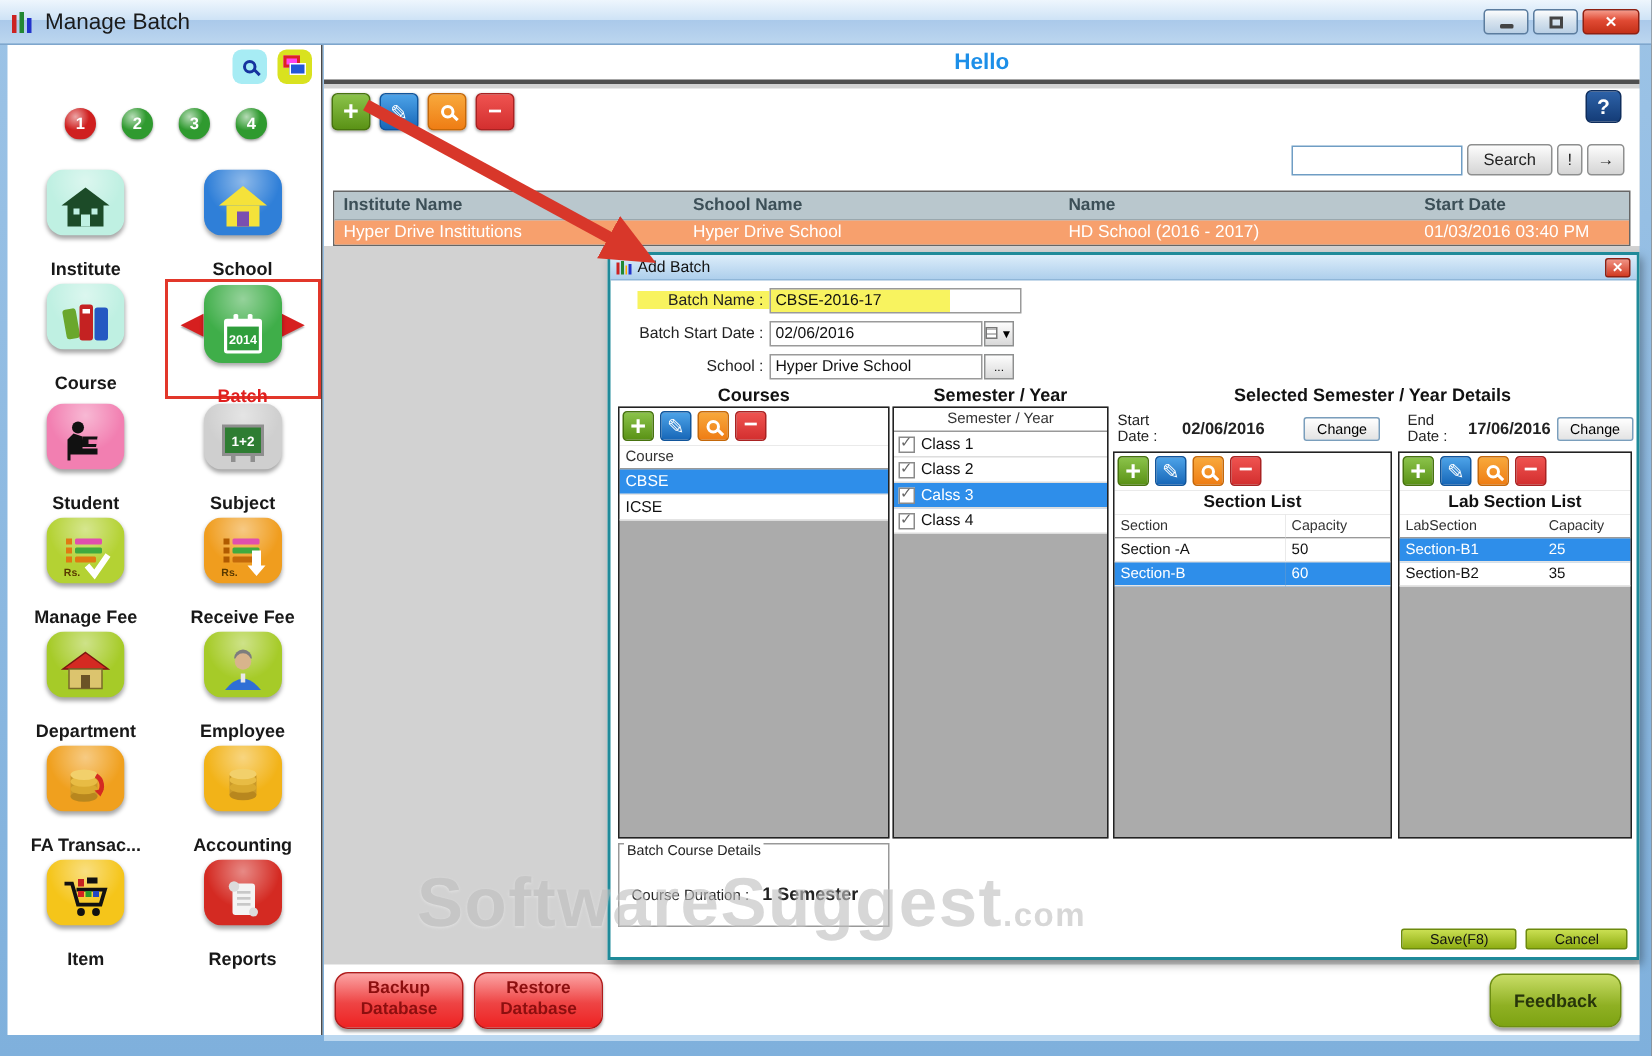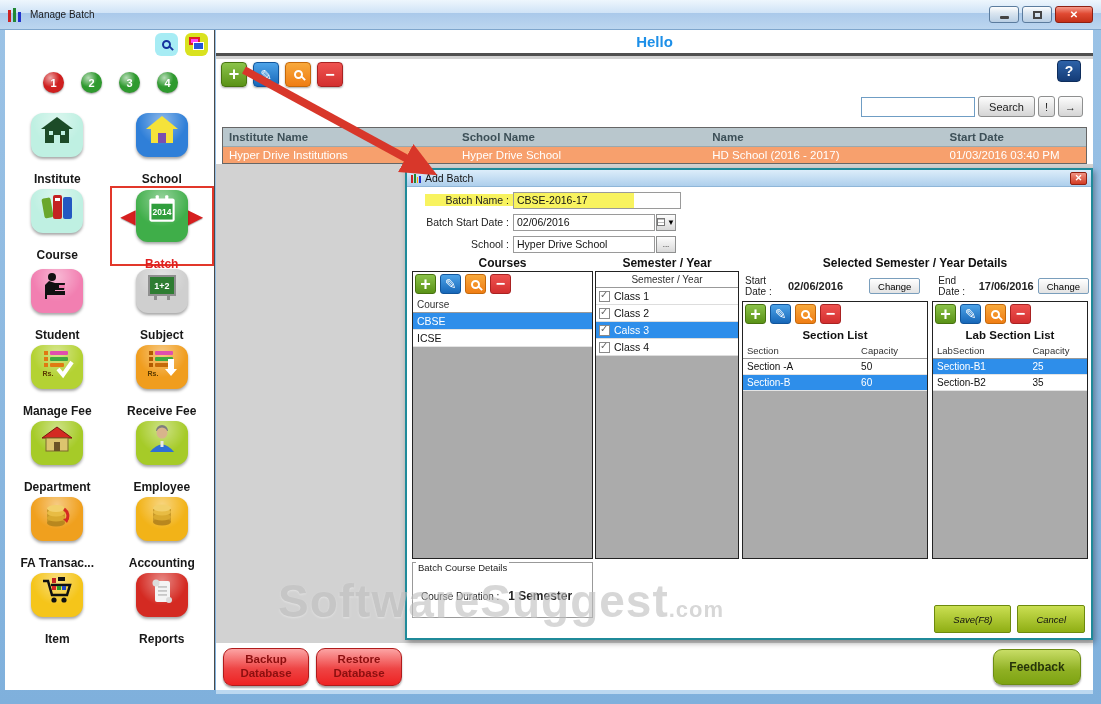--- a/index.html
+++ b/index.html
@@ -6,21 +6,21 @@
   body { background:#444; }
   .window { position:relative; width:1101px; height:704px; background:linear-gradient(#9cc3e6,#7fb0dc); overflow:hidden; }
 
   
   .titlebar { position:absolute; top:0; left:0; right:0; height:30px;
     background:linear-gradient(#eef6fd,#cfe3f6 45%,#aac9ea 46%,#bcd6ef); border-bottom:1px solid #7fa6cc;
     display:flex; align-items:center; padding:0 8px; }
   .app-icon { width:16px; height:14px; display:inline-flex; gap:2px; align-items:flex-end; margin-right:6px; }
   .app-icon i { display:block; width:3px; }
   .app-icon i:nth-child(1){height:12px;background:#c22;} .app-icon i:nth-child(2){height:14px;background:#283;} .app-icon i:nth-child(3){height:10px;background:#23c;}
-  .win-title { font-size:10px; color:#1a1a1a; }
+  .win-title { font-size:15px; color:#1a1a1a; }
   .win-controls { margin-left:auto; display:flex; gap:3px; }
   .wbtn { width:30px; height:17px; border:1px solid #5b7c9e; border-radius:3px;
     background:linear-gradient(#fdfdfd,#d8e4ef 45%,#b9cfe4); display:flex; align-items:center; justify-content:center; font-size:10px; color:#333; cursor:default; }
   .wbtn.close { width:38px; background:linear-gradient(#f59a8a,#e04a33 45%,#c43018); color:#fff; font-weight:bold; border-color:#8e2012; }
   .glyph-min { width:9px; height:3px; background:#444; border-radius:1px; margin-top:6px; }
   .glyph-max { width:9px; height:8px; border:2px solid #444; }
 
   
   .sidebar { position:absolute; top:30px; left:5px; width:210px; height:660px; background:#fff; border-right:1px solid #4a4a4a; }
   .side-top { position:absolute; top:3px; right:6px; display:flex; gap:7px; }
@@ -31,21 +31,21 @@
   .mag::after { content:""; position:absolute; width:6px; height:2px; background:#16339e; transform:rotate(45deg); right:-5px; bottom:-2px; }
   .copy-r1 { position:absolute; width:11px; height:8px; border:2px solid #d22; top:4px; left:4px; background:#f4e; }
   .copy-r2 { position:absolute; width:11px; height:8px; background:#2356d6; border:1px solid #fff; top:9px; left:8px; }
   .steps { position:absolute; top:42px; left:38px; display:flex; gap:17px; }
   .step { width:21px; height:21px; border-radius:50%; color:#fff; font-weight:bold; font-size:11px;
     display:flex; align-items:center; justify-content:center;
     background:radial-gradient(circle at 35% 28%, rgba(255,255,255,.65), rgba(255,255,255,0) 45%), #2f9a2f; box-shadow:0 1px 2px rgba(0,0,0,.4); }
   .step.red { background:radial-gradient(circle at 35% 28%, rgba(255,255,255,.6), rgba(255,255,255,0) 45%), #cf1f1f; }
   .nav-grid { position:absolute; top:80px; left:0; right:0; display:grid; grid-template-columns:1fr 1fr; }
   .nav-item { height:76px; display:flex; flex-direction:column; align-items:center; justify-content:flex-start; padding-top:3px; cursor:pointer;gap:12px; }
-  .tile { width:52px; height:52px; border-radius:12px; position:relative; display:flex; align-items:flex-start; justify-content:center;
+  .tile { width:52px; height:52px; border-radius:12px; position:relative; display:flex; align-items:flex-end; justify-content:center;
     box-shadow:0 2px 3px rgba(0,0,0,.35); background-image:radial-gradient(circle at 50% 18%, rgba(255,255,255,.45), rgba(255,255,255,0) 55%); }
   .nav-label { font-size:12px; font-weight:bold; color:#181818; margin-top:3px; white-space:nowrap; }
   .nav-item.current { border:2px solid #e2372a; height:80px; padding-top:2px; }
   .nav-item.current .nav-label { color:#e01f1f; }
   .t-institute{background-color:#bff0e2;} .t-school{background-color:#2f7fd8;}
   .t-course{background-color:#bff0e2;} .t-batch{background-color:#3fae49;}
   .t-student{background-color:#f27fb1;} .t-subject{background-color:#cfcfcf;}
   .t-managefee{background-color:#b4d233;} .t-receivefee{background-color:#f09d1e;}
   .t-department{background-color:#a6cb28;} .t-employee{background-color:#a6cb28;}
   .t-fa{background-color:#f0a01e;} .t-accounting{background-color:#f2b318;}
@@ -115,21 +115,21 @@
   .tc-head span { font-size:9.5px; color:#333; background:#fff; border-bottom:1px solid #999; padding:2px 4px; }
   .tc-row span { font-size:10px; background:#fff; border-bottom:1px solid #e4e4e4; padding:2px 4px; color:#111; cursor:pointer; }
   .tc-row.sel span { background:#2e8eea; color:#fff; }
   .panel-title { background:#fff; text-align:center; font-weight:bold; font-size:11.5px; padding:2px 0; color:#111; }
   .dates-row { position:absolute; top:105px; left:338px; width:344px; display:flex; align-items:center; font-size:10px; color:#222; }
   .dates-row b { font-size:11px; margin:0 4px 0 2px; }
   .chg-btn { height:16px; border:1px solid #7a9ebc; border-radius:2px; background:linear-gradient(#fff,#e3e3e3); font-size:9.5px; padding:0 8px; cursor:pointer; }
   .group { position:absolute; border:1px solid #999; background:#fff; }
   .group-title { position:absolute; top:-1px; left:3px; font-size:9.5px; color:#222; background:#fff; padding:0 2px; }
   .save-row { position:absolute; bottom:5px; right:6px; display:flex; gap:6px; }
-  .olive-btn { height:28px; min-width:52px; border:1px solid #6d8a0d; border-radius:2px; background:linear-gradient(#cadf52,#8fae14); font-size:9.5px; color:#111; cursor:pointer; padding:0 18px;font-style:italic; }
+  .olive-btn { height:14px; min-width:52px; border:1px solid #6d8a0d; border-radius:2px; background:linear-gradient(#cadf52,#8fae14); font-size:9.5px; color:#111; cursor:pointer; padding:0 18px; }
 
   
   .annot { position:absolute; inset:0; z-index:60; pointer-events:none; }
   .watermark { position:absolute; left:278px; top:574px; z-index:65; pointer-events:none; color:#bfbfbf; opacity:.62;
     font-weight:bold; font-size:46px; letter-spacing:1px; text-shadow:0 1px 2px rgba(255,255,255,.6); }
   .watermark .suffix { font-size:22px; font-weight:bold; }
 </style>
 </head>
 <body>
 

